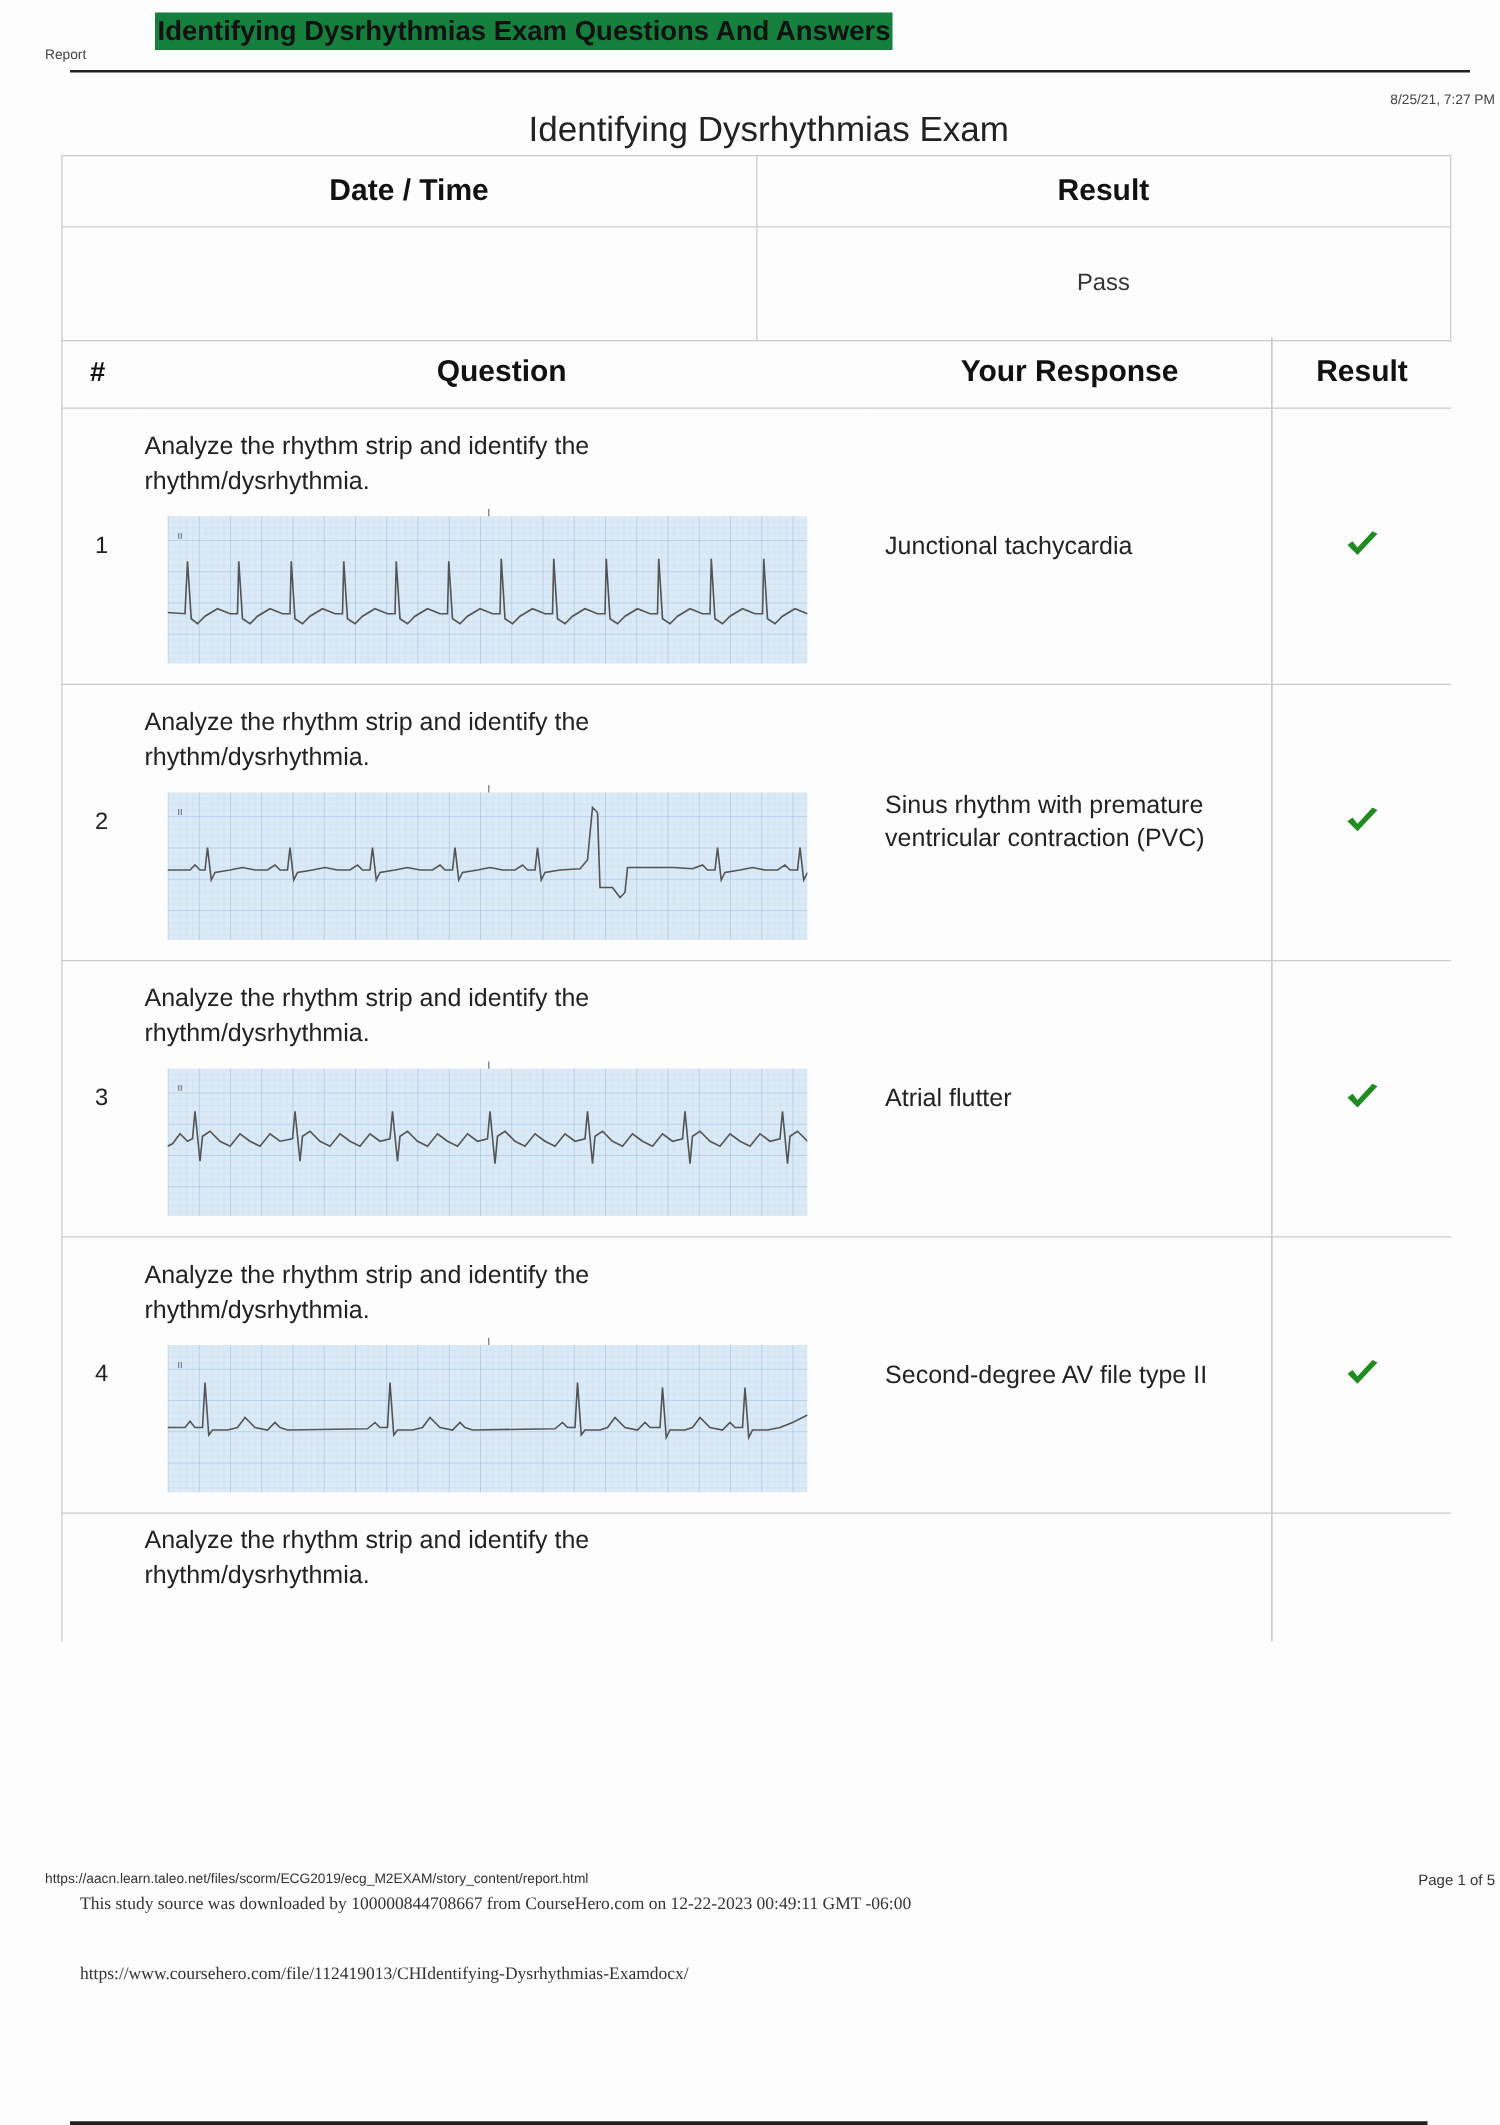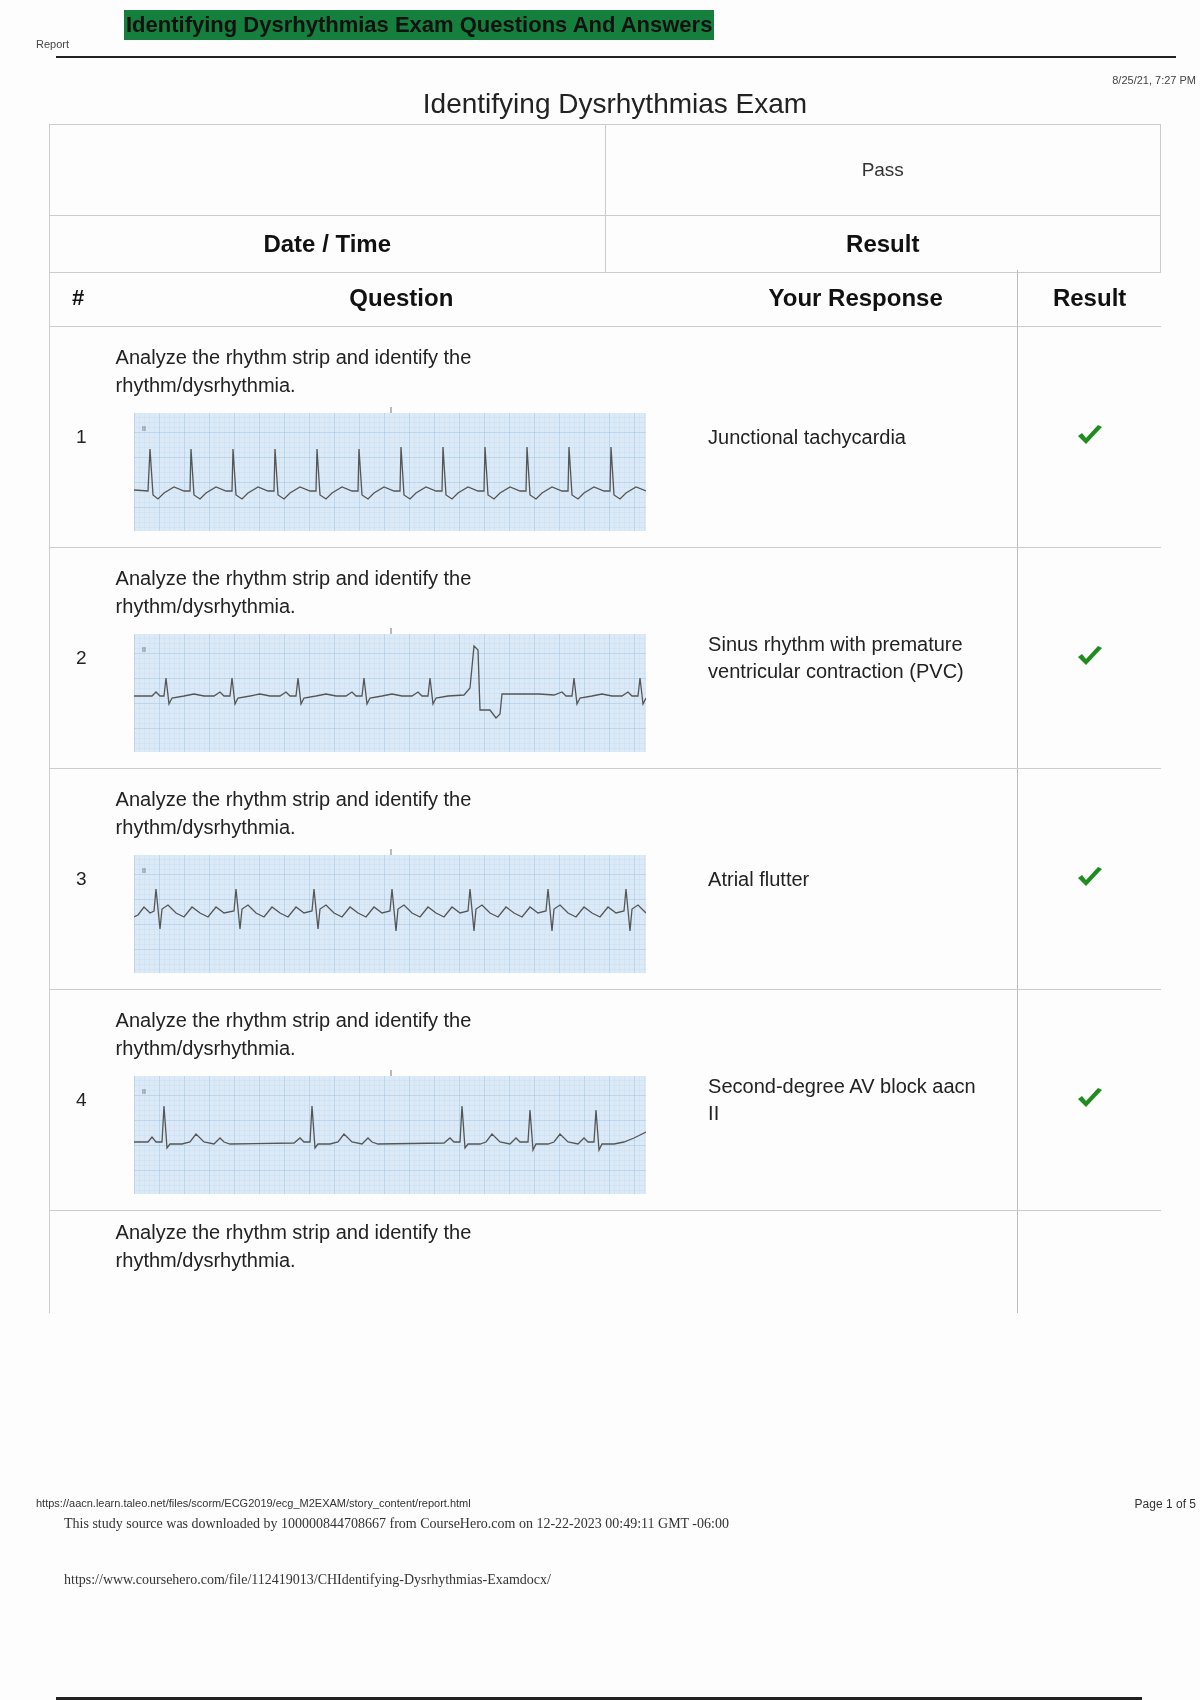--- a/index.html
+++ b/index.html
@@ -58,26 +58,26 @@
 <div class="doc-title">Identifying Dysrhythmias Exam Questions And Answers</div>
 <div class="report-label">Report</div>
 <div class="report-date">8/25/21, 7:27 PM</div>
 <div class="top-rule"></div>
 
 <div class="exam-title">Identifying Dysrhythmias Exam</div>
 
 <table class="summary">
   <tbody>
       <tr>
+    <th style="width:50%">Date / Time</th>
+    <th style="width:50%">Result</th>
+  </tr>
+  <tr>
     <td></td>
     <td>Pass</td>
-  </tr>
-  <tr>
-    <th style="width:50%">Date / Time</th>
-    <th style="width:50%">Result</th>
   </tr>
 </tbody>
   </table>
 
 <table class="qtable">
   <tbody>
       <tr>
     <th class="col-num">#</th>
     <th class="col-question">Question</th>
     <th class="col-response">Your Response</th>
@@ -172,21 +172,21 @@
       <div class="strip">
         <svg width="512" height="124" viewBox="0 0 512 124">
           <rect x="0" y="6" width="512" height="118" fill="#dbeaf6"></rect>
           <rect x="0" y="6" width="512" height="118" fill="url(#glg)"></rect>
           <line x1="257" y1="0" x2="257" y2="6" stroke="#777" stroke-width="1"></line>
           <text x="8" y="24" font-size="7" fill="#555" font-family="Liberation Sans, sans-serif">II</text>
           <polyline fill="none" stroke="#555" stroke-width="1.3" points="0,72 14,72 18,67 22,72 28,72 30,36 33,78 36,74 48,74 56,72 62,64 70,72 80,74 86,68 90,72 96,74 160,73 166,68 170,72 176,72 178,36 181,78 184,74 196,74 204,72 210,64 218,72 228,74 234,68 238,72 244,74 310,73 316,68 320,72 326,72 328,36 331,78 334,74 346,74 352,72 358,64 366,72 376,74 382,68 386,72 394,72 396,40 399,80 402,74 414,74 420,72 426,64 434,72 444,74 450,68 454,72 460,72 462,40 465,80 468,74 480,74 490,72 500,68 512,62"></polyline>
         </svg>
       </div>
     </td>
-    <td class="col-response resp-text">Second-degree AV block aacn II</td>
+    <td class="col-response resp-text">Second-degree AV file type II</td>
     <td class="col-result">
       <span class="check">
         <svg width="28" height="24" viewBox="0 0 28 24">
               <path d="M2 13 L10 21 L26 4 L22 2 L10 15 L6 10 Z" fill="#1e8c1e"></path>
             </svg>
       </span>
     </td>
   </tr>
 
   <tr class="last-row">

